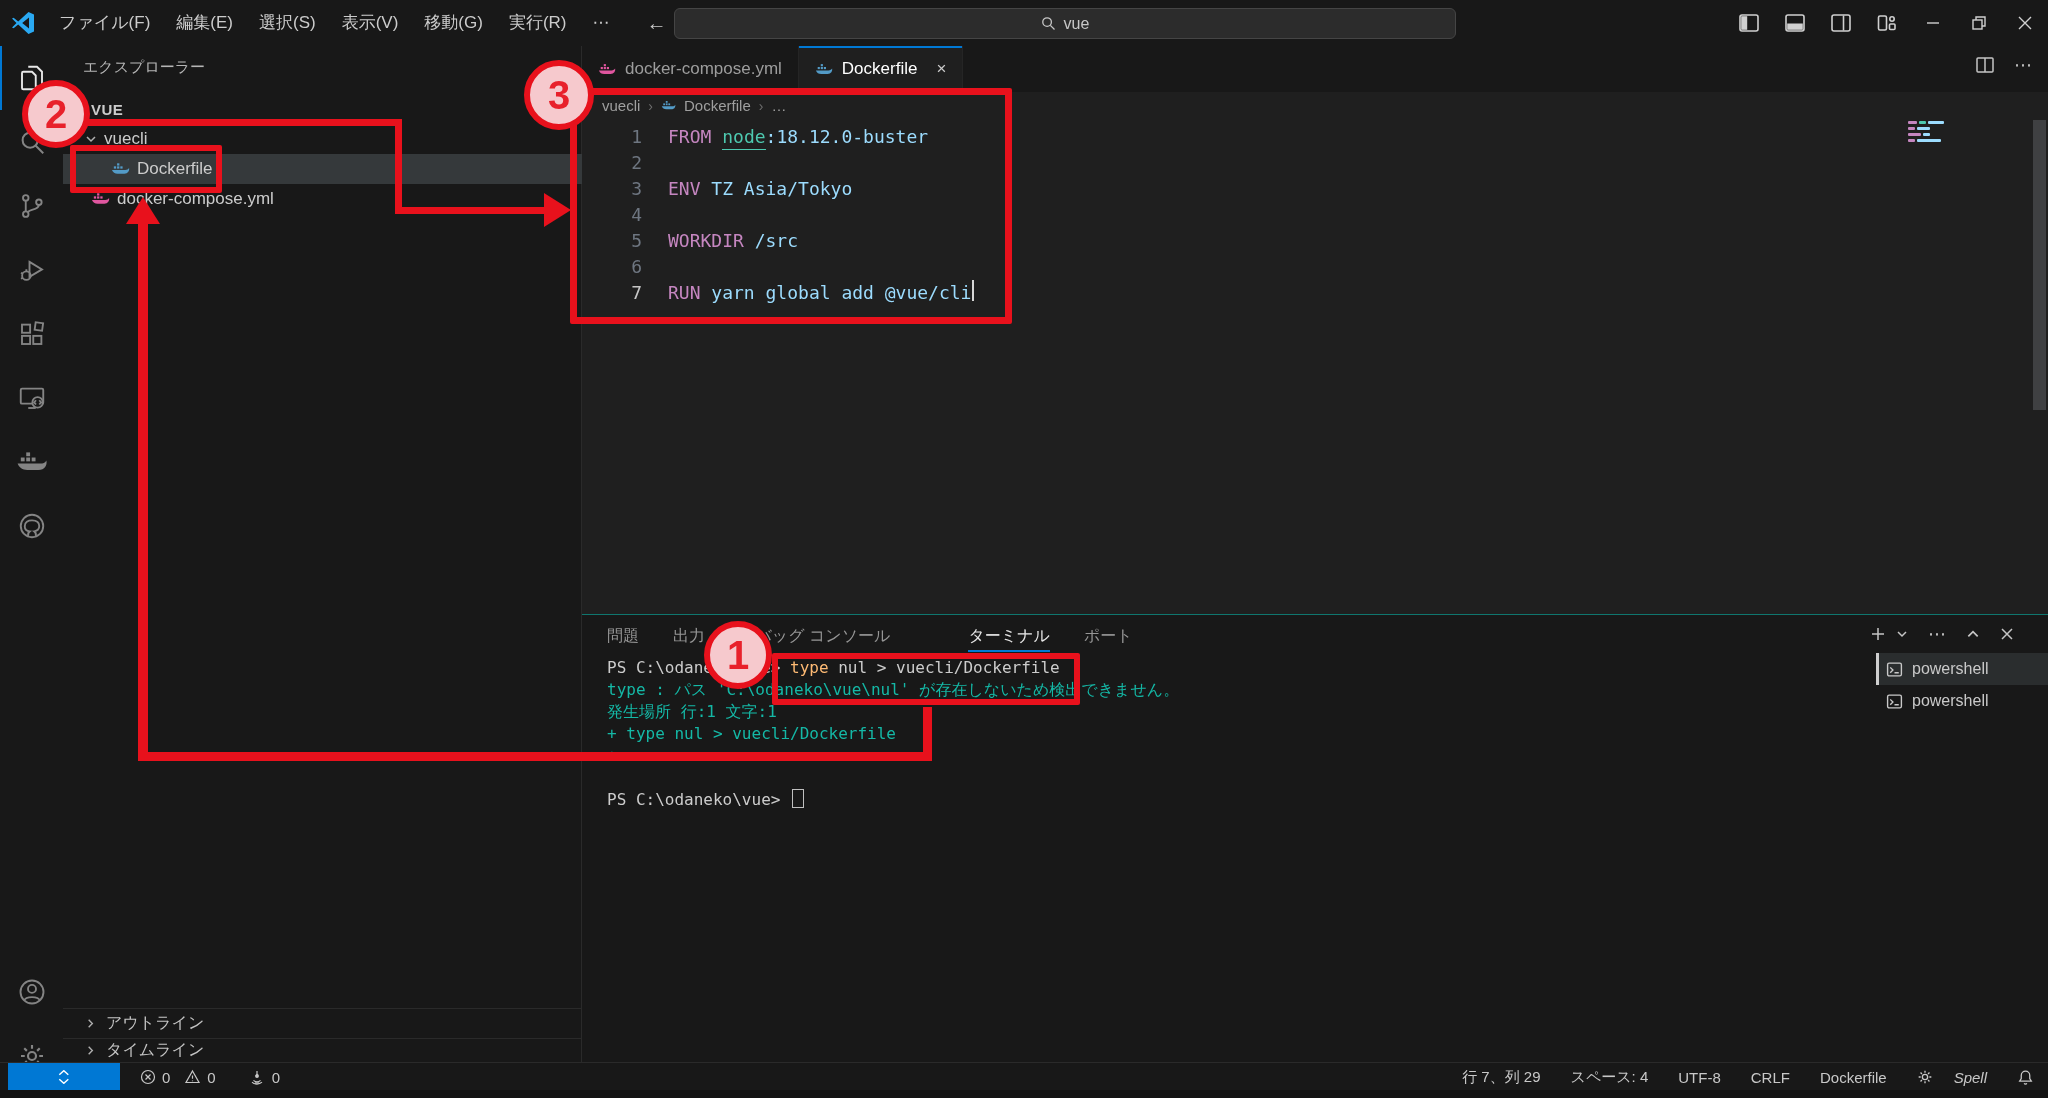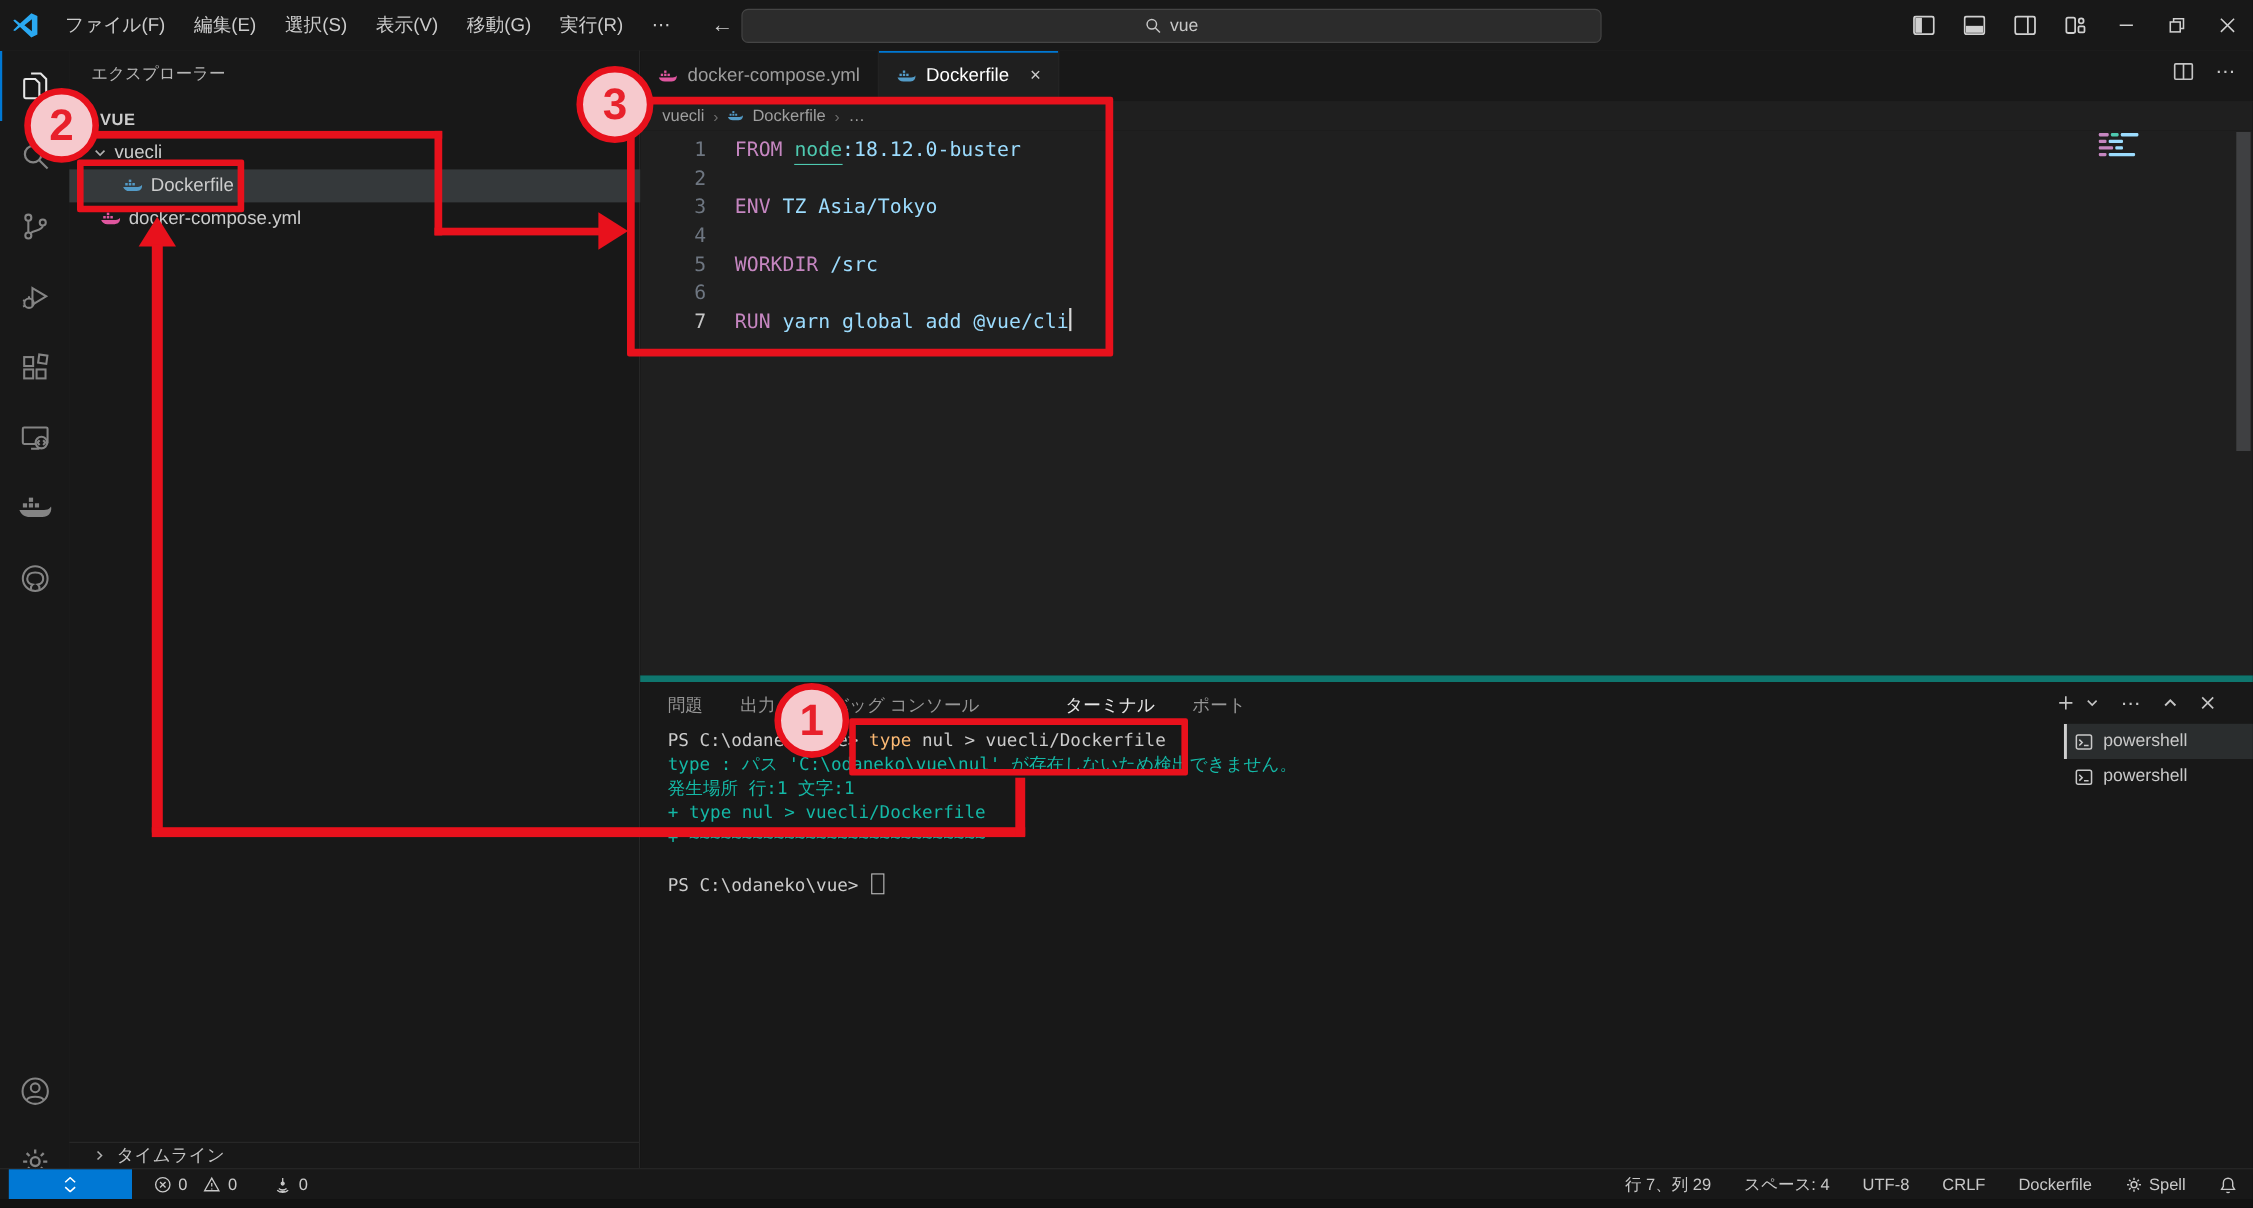--- a/index.html
+++ b/index.html
@@ -63,21 +63,21 @@
   .tok-arg{color:#9cdcfe;}
   .tok-link{color:#4ec9b0;border-bottom:1px solid #4ec9b0;}
   .cursor-v{display:inline-block;width:2px;height:21px;background:#d7d7d7;vertical-align:middle;margin-left:1px;}
   .minimap{position:absolute;}
   .mm-line{height:3px;margin-bottom:3px;display:flex;gap:2px;}
   .mm-seg{height:3px;border-radius:1px;}
   .scrollbar-v{position:absolute;left:2033px;top:120px;width:13px;height:290px;background:#3f4042;}
 
   
   .panel{left:582px;top:614px;width:1466px;height:448px;background:#181818;
-         border-top:6px solid #0f766e;}
+         border-top:1px solid #0f766e;}
   .panel-tabs{position:absolute;left:25px;top:0;height:42px;display:flex;gap:34px;
               align-items:center;font-size:16px;color:#969696;}
   .ptab{height:42px;display:flex;align-items:center;position:relative;}
   .ptab.active{color:#e7e7e7;margin-left:44px;}
   .ptab.active:after{content:"";position:absolute;left:0;right:0;bottom:5px;height:2px;background:#0078d4;}
   .panel-actions{position:absolute;right:34px;top:8px;display:flex;gap:20px;color:#c5c5c5;align-items:center;}
   .terminal{position:absolute;left:25px;top:42px;font-family:"DejaVu Sans Mono",monospace;
             font-size:16px;color:#cccccc;}
   .tline{height:22px;line-height:22px;white-space:pre;}
   .t-red{color:#14b8a6;}
@@ -90,21 +90,21 @@
   .term-item.sel{background:#2a2d2e;box-shadow:inset 3px 0 0 #cfcfcf;}
 
   
   .statusbar{left:0;top:1062px;width:2048px;height:28px;background:#181818;
              border-top:1px solid #2a2a2a;font-size:15px;color:#c8c8c8;}
   .bottomstrip{left:0;top:1090px;width:2048px;height:8px;background:#121212;}
   .remote{position:absolute;left:8px;top:0;width:112px;height:28px;background:#0078d4;
           color:#fff;display:flex;align-items:center;justify-content:center;}
   .sb-left{position:absolute;left:140px;top:0;height:28px;display:flex;align-items:center;gap:6px;}
   .sb-right{position:absolute;right:14px;top:0;height:28px;display:flex;align-items:center;gap:30px;}
-  .sb-group{display:flex;align-items:center;gap:6px;}
+  .sb-group{display:flex;align-items:center;gap:21px;font-style:italic;}
 
   
   .ann{position:absolute;pointer-events:none;z-index:60;}
   .ann-rect{border:6px solid #e8111c;border-radius:2px;box-sizing:border-box;}
   .ann-line{background:#e8111c;}
   .ann-circle{border:6px solid #e8111c;background:#f6c9cd;border-radius:50%;
               display:flex;align-items:center;justify-content:center;
               font-size:40px;font-weight:bold;color:#e8212b;box-sizing:border-box;}
   .arr-right{width:0;height:0;border-top:17px solid transparent;border-bottom:17px solid transparent;
              border-left:27px solid #e8111c;}
@@ -296,20 +296,28 @@
     <span style="color:#e0569f;">
         <svg width="19" height="14" viewBox="0 0 20 14" fill="currentColor">
           <path d="M1 8h14c2 0 3.2-.6 4-2 .6 2.8-1 6-5 6H7c-3 0-5-1.5-6-4z"></path>
           <rect x="3" y="4.2" width="2.4" height="2.4"></rect>
           <rect x="6.4" y="4.2" width="2.4" height="2.4"></rect>
           <rect x="9.8" y="4.2" width="2.4" height="2.4"></rect>
           <rect x="6.4" y="1" width="2.4" height="2.4"></rect>
         </svg>
       </span>
     <span>docker-compose.yml</span>
+  </div>
+  <div class="sb-footer" style="top:962px;">
+    <span class="chev">
+        <svg width="11" height="11" viewBox="0 0 12 12" fill="none" stroke="currentColor" stroke-width="1.5">
+          <path d="M4 2l4 4-4 4"></path>
+        </svg>
+      </span>
+    <span>アウトライン</span>
   </div>
   <div class="sb-footer" style="top:992px;height:24px;">
     <span class="chev">
         <svg width="11" height="11" viewBox="0 0 12 12" fill="none" stroke="currentColor" stroke-width="1.5">
           <path d="M4 2l4 4-4 4"></path>
         </svg>
       </span>
     <span>タイムライン</span>
   </div>
 </div>

